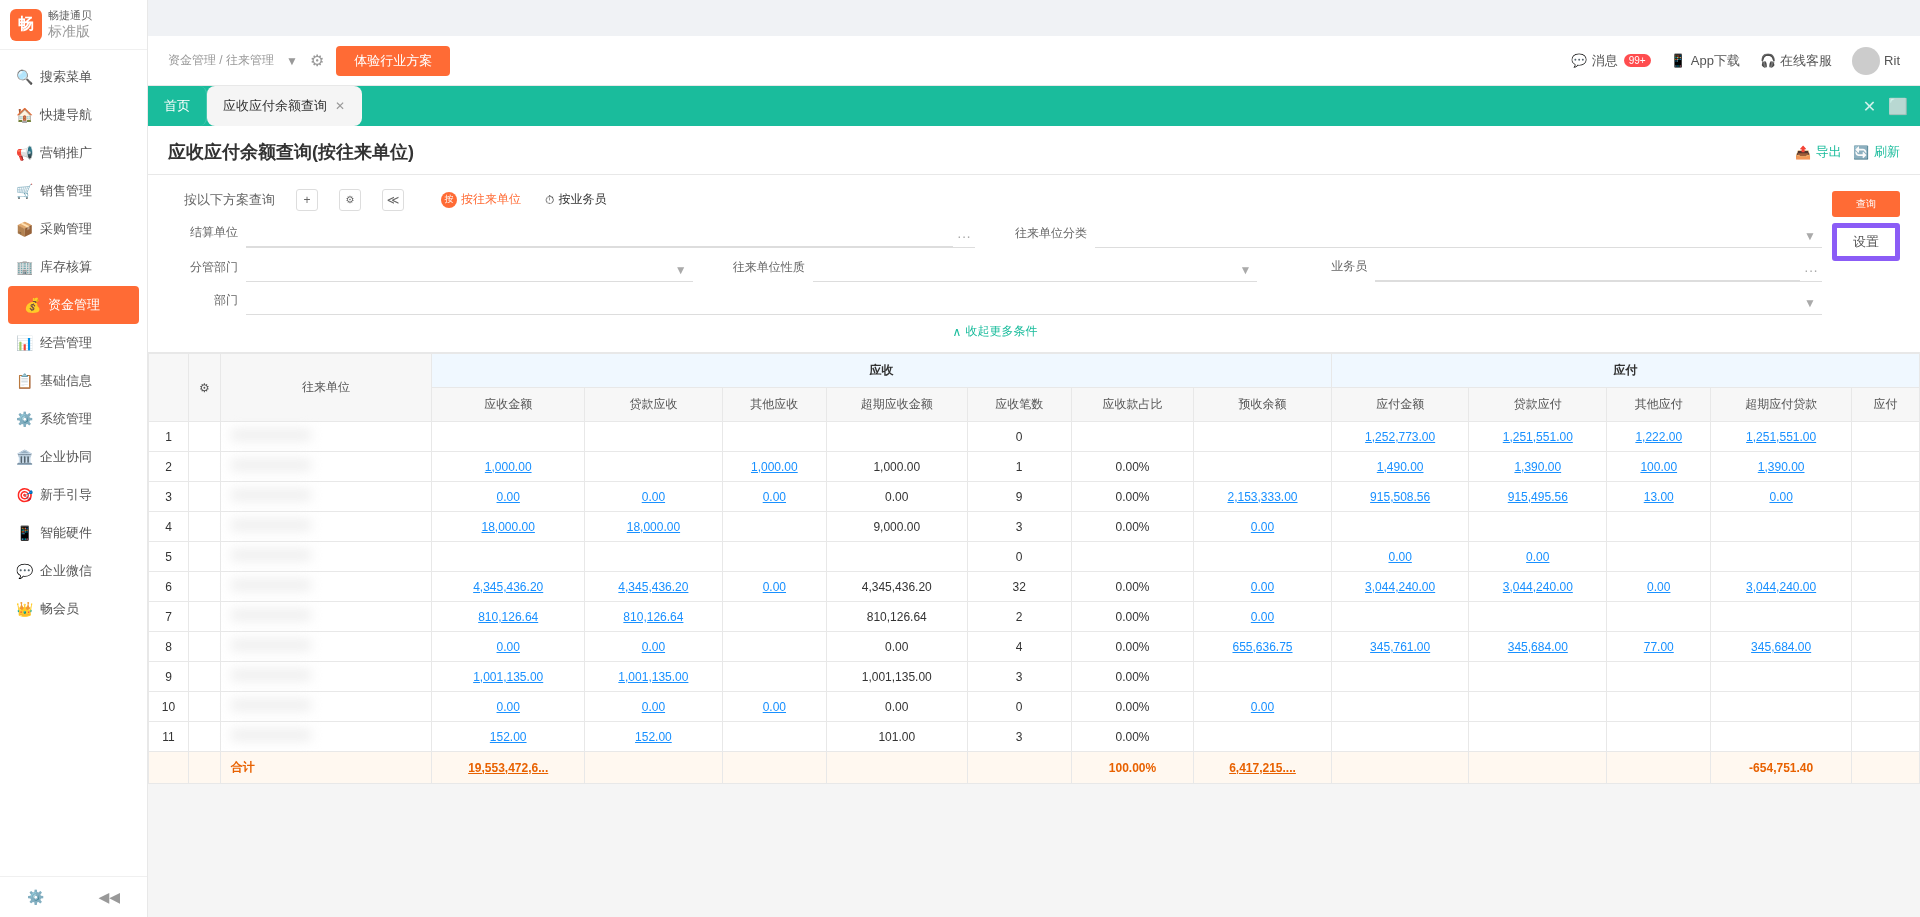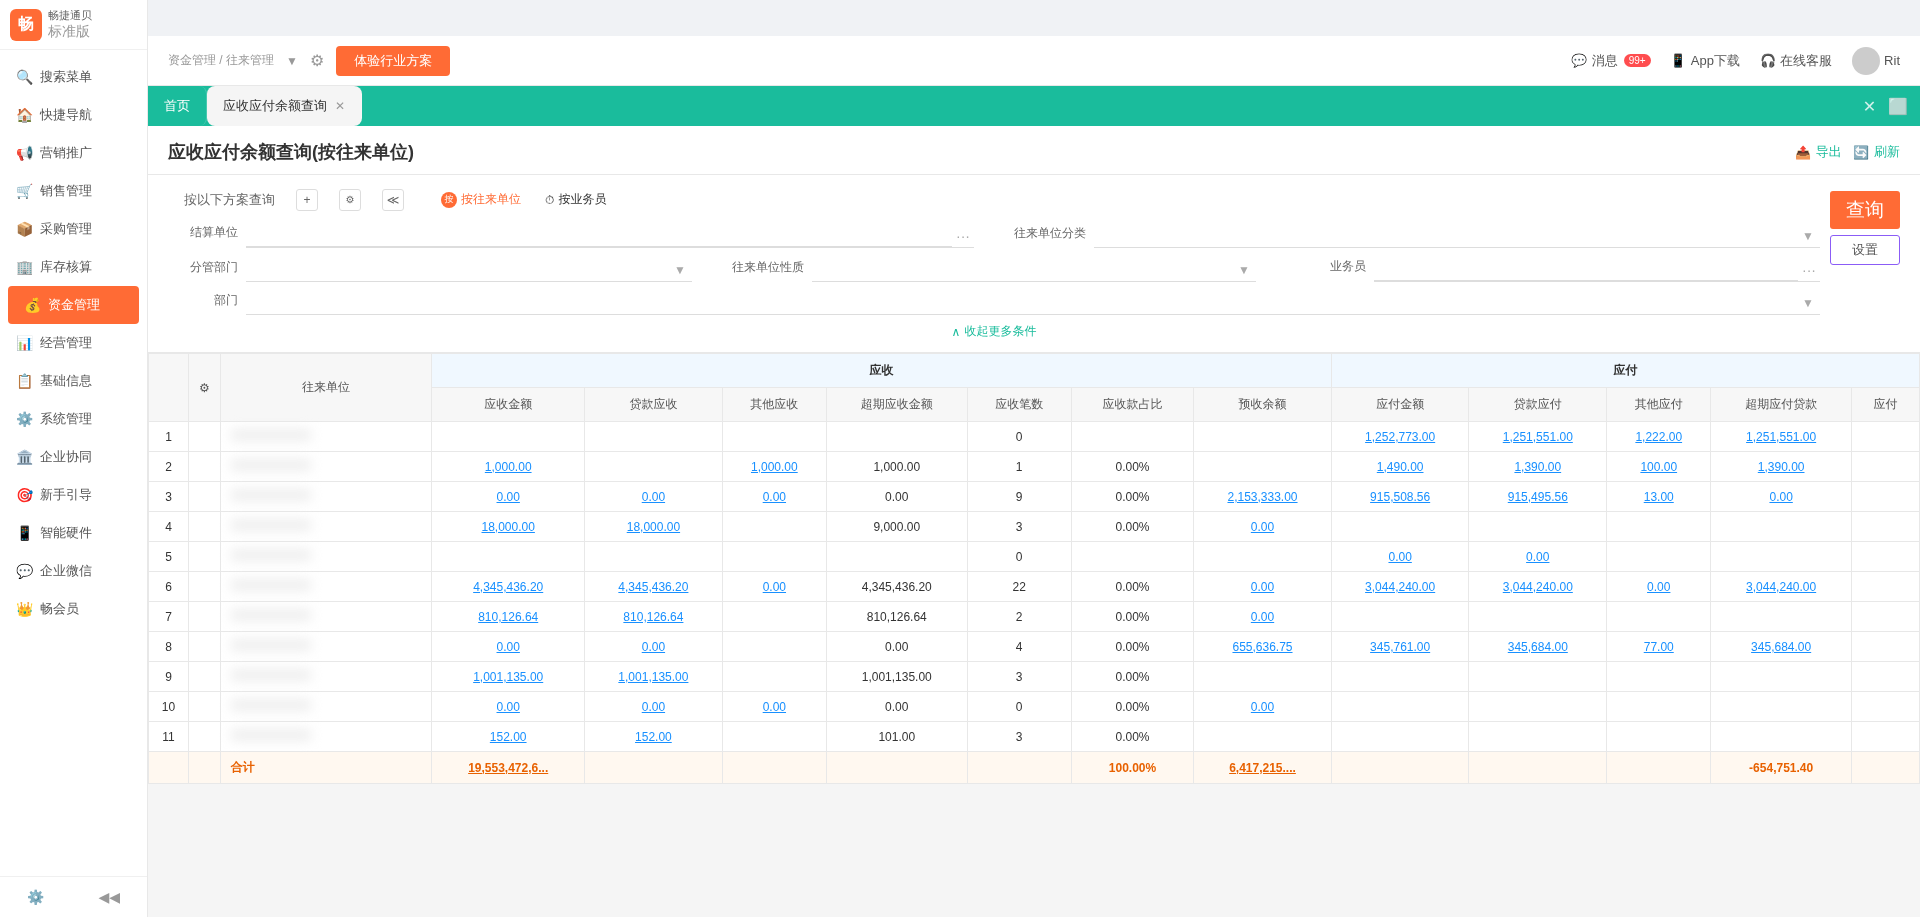--- a/index.html
+++ b/index.html
@@ -70,22 +70,22 @@
     .filter-field-label { color: #666; font-size: 12px; min-width: 70px; text-align: right; }
     .filter-input { flex: 1; border: none; border-bottom: 1px solid #ddd; padding: 4px 6px; font-size: 12px; color: #333; outline: none; }
     .filter-input-with-dots { display: flex; align-items: center; flex: 1; border-bottom: 1px solid #ddd; }
     .filter-dots { color: #aaa; font-size: 14px; padding: 0 4px; }
     .filter-select { flex: 1; display: flex; align-items: center; border-bottom: 1px solid #ddd; padding: 4px 6px; justify-content: space-between; cursor: pointer; }
     .filter-select .arrow { color: #aaa; }
     .collapse-btn { display: flex; align-items: center; gap: 4px; color: #1abc9c; cursor: pointer; font-size: 12px; margin: 8px auto 0; justify-content: center; }
 
     
     .query-actions { display: flex; flex-direction: column; gap: 6px; margin-left: 10px; }
-    .query-btn { background: #ff6b35; color: #fff; border: none; padding: 6px 16px; border-radius: 3px; cursor: pointer; font-size: 19px; }
-    .settings-btn { background: #fff; color: #555; border: 1px solid #8b5cf6; padding: 5px 16px; border-radius: 3px; cursor: pointer; font-size: 13px; }
+    .query-btn { background: #ff6b35; color: #fff; border: none; padding: 6px 16px; border-radius: 3px; cursor: pointer; font-size: 10px; }
+    .settings-btn { background: #fff; color: #555; border: 5px solid #8b5cf6; padding: 5px 16px; border-radius: 3px; cursor: pointer; font-size: 13px; }
 
     
     .table-area { background: #fff; margin: 0; overflow: auto; }
     .data-table { width: 100%; border-collapse: collapse; font-size: 12px; }
     .data-table th { background: #f7f7f7; padding: 8px 10px; text-align: center; border: 1px solid #e8e8e8; color: #555; font-weight: normal; white-space: nowrap; }
     .data-table th.group-header { background: #f0f8ff; font-weight: bold; color: #333; }
     .data-table td { padding: 7px 10px; border: 1px solid #e8e8e8; text-align: center; color: #333; white-space: nowrap; }
     .data-table td.link-cell { color: #1890ff; text-decoration: underline; cursor: pointer; }
     .data-table td.left { text-align: left; }
     .data-table tr.total-row td { background: #fff8f0; font-weight: bold; color: #e86100; }
@@ -432,21 +432,21 @@
               <td></td>
             </tr>
             <tr>
               <td>6</td>
               <td></td>
               <td class="left"><span class="blurred" style="display:inline-block;width:80px;height:12px;"></span></td>
               <td class="link-cell">4,345,436.20</td>
               <td class="link-cell">4,345,436.20</td>
               <td class="link-cell">0.00</td>
               <td>4,345,436.20</td>
-              <td>22</td>
+              <td>32</td>
               <td>0.00%</td>
               <td class="link-cell">0.00</td>
               <td class="link-cell">3,044,240.00</td>
               <td class="link-cell">3,044,240.00</td>
               <td class="link-cell">0.00</td>
               <td class="link-cell">3,044,240.00</td>
               <td></td>
             </tr>
             <tr>
               <td>7</td>

